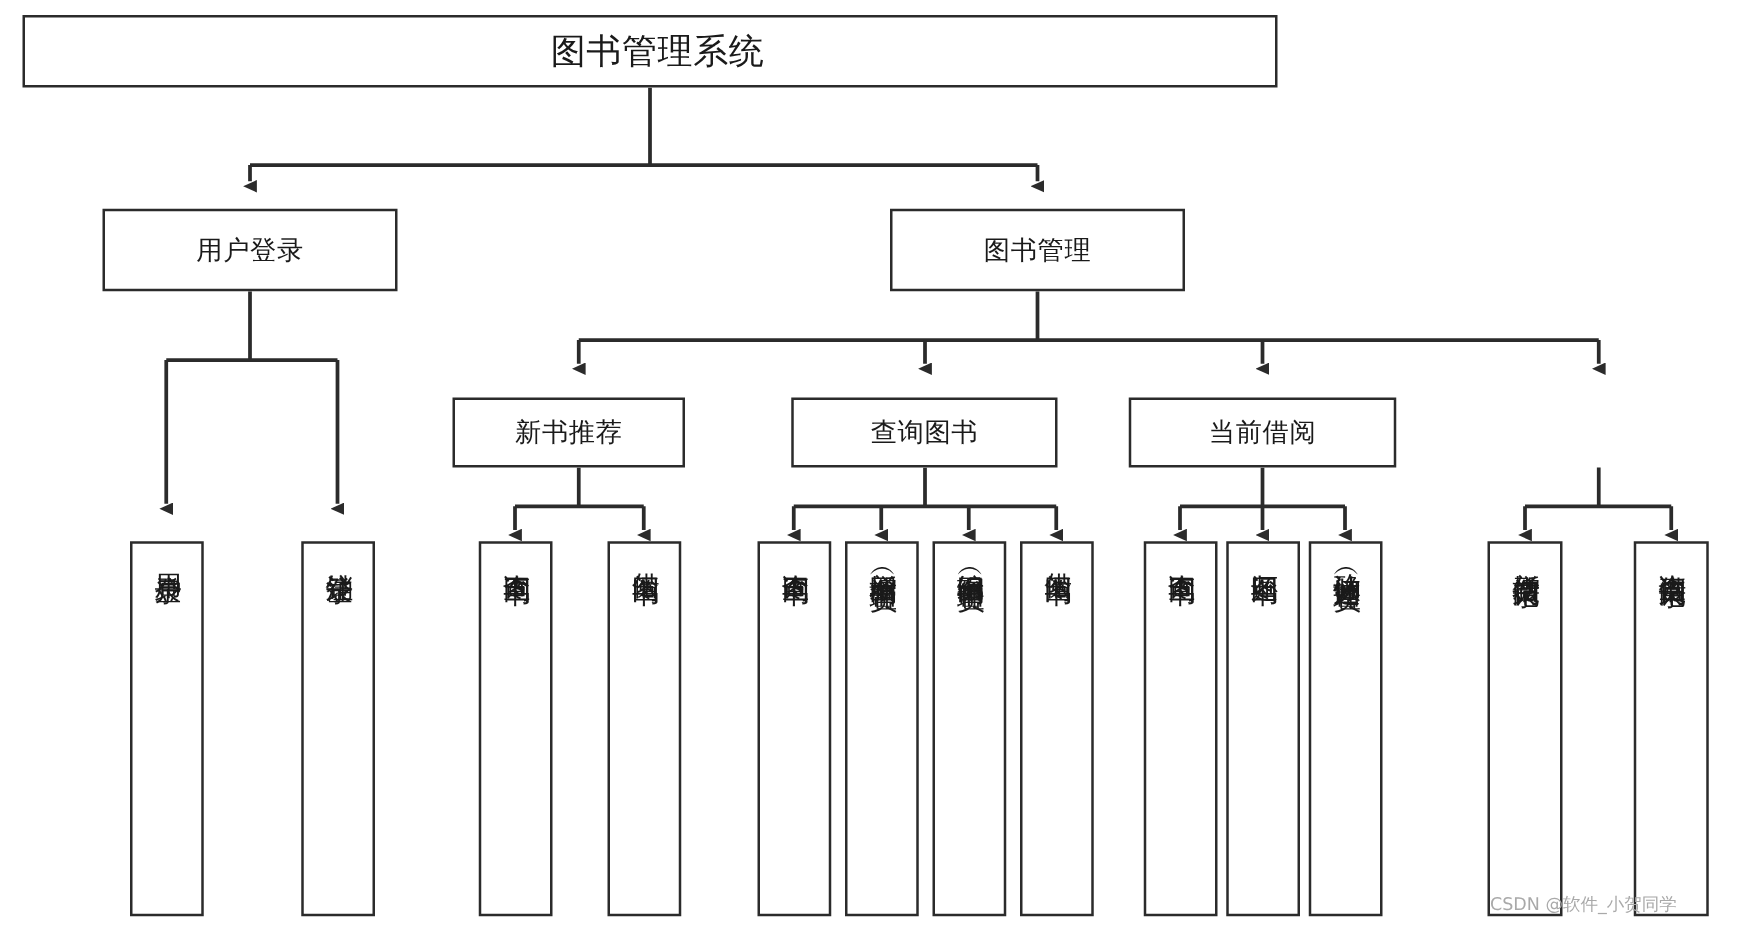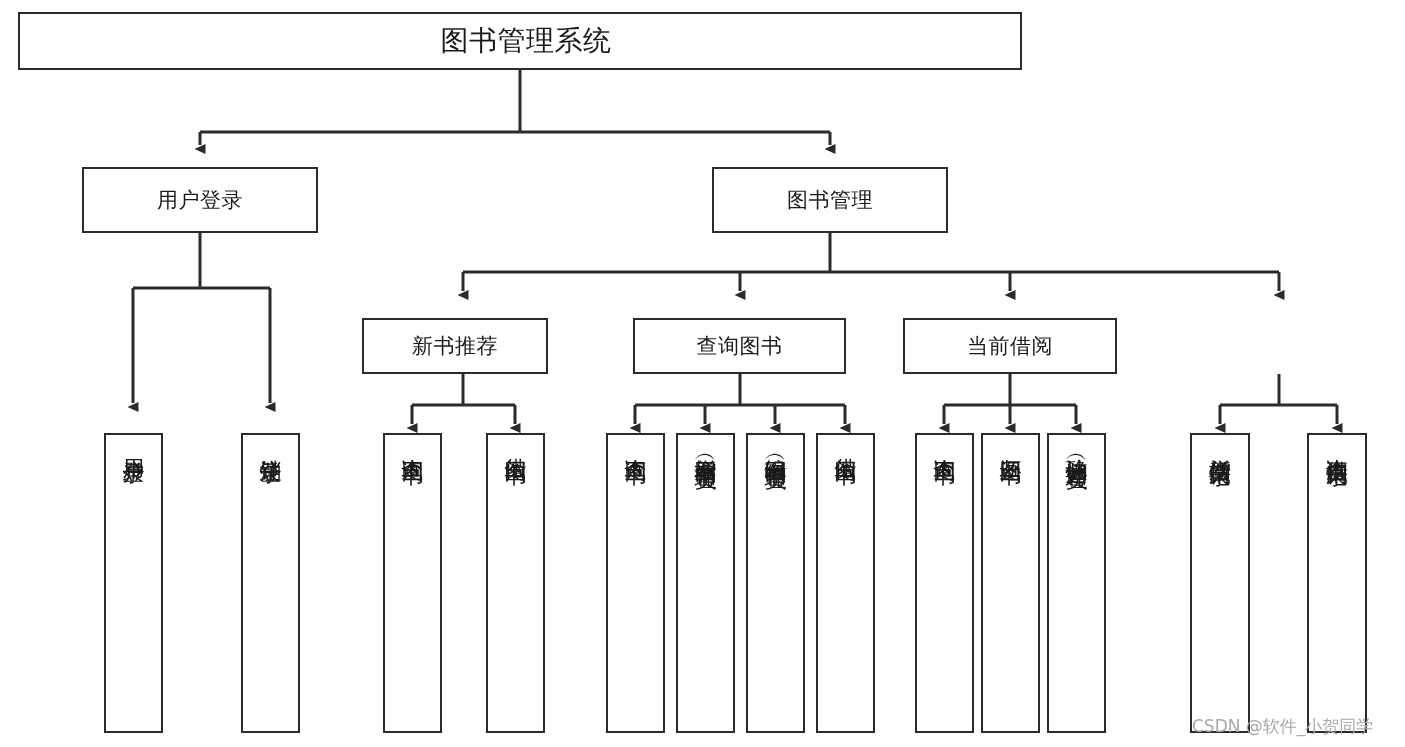--- a/index.html
+++ b/index.html
@@ -59,21 +59,21 @@
     writing-mode: vertical-rl;
     text-orientation: upright;
     font-size: 22px;
     letter-spacing: 1.5px;
     line-height: 1.0;
     white-space: nowrap;
   }
   .watermark {
     position: absolute;
     color: #a9a9a9;
-    font-size: 17px;
+    font-size: 14px;
     white-space: nowrap;
     z-index: 3;
     font-family: "DejaVu Sans", "Liberation Sans", sans-serif;
   }
 </style>
 </head>
 <body>
 
 <div id="canvas">
 

